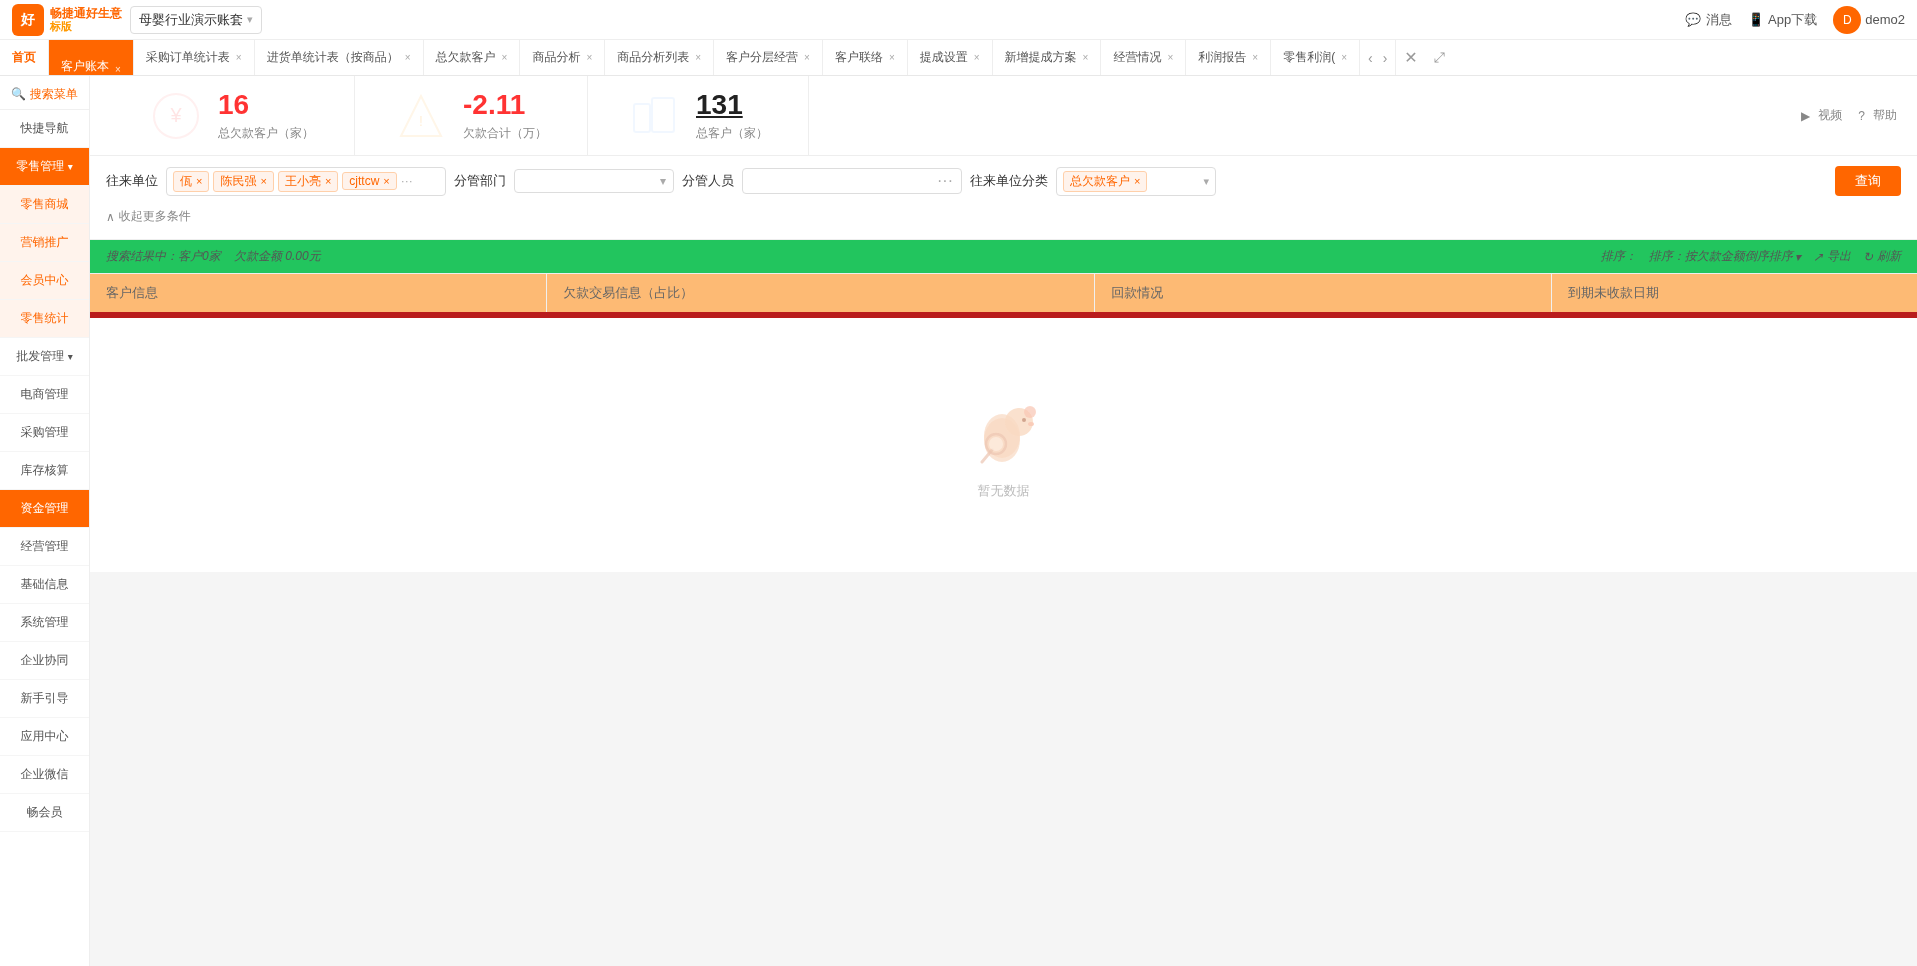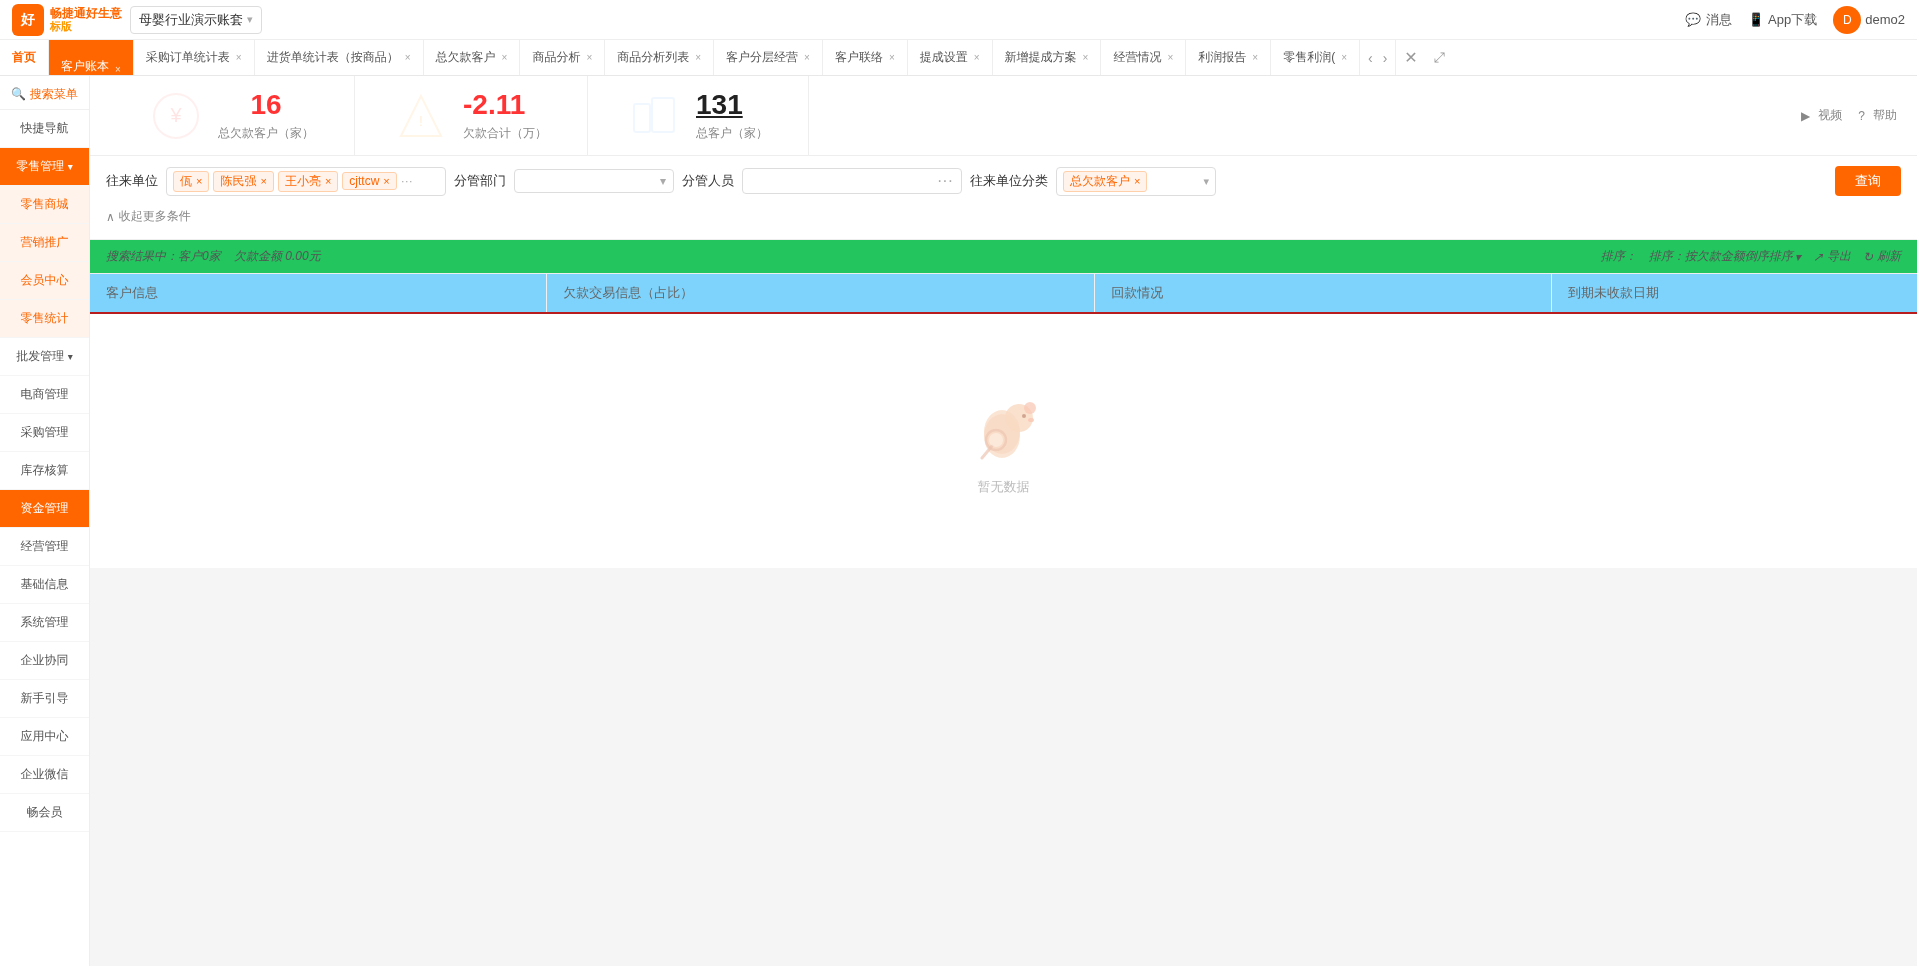--- a/index.html
+++ b/index.html
@@ -132,21 +132,21 @@
       padding: 0 40px;
       border-right: 1px solid #eee;
       height: 100%;
     }
     .stat-item:last-child { border-right: none; }
     .stat-icon { width: 52px; height: 52px; opacity: 0.3; font-size: 36px; display: flex; align-items: center; justify-content: center; }
     .stat-icon.red { color: #f55; }
     .stat-icon.orange { color: #f90; }
     .stat-icon.blue { color: #6af; }
     .stat-value { font-size: 28px; font-weight: bold; }
-    .stat-value.red { color: #f33; text-align: center; }
+    .stat-value.red { color: #f33; }
     .stat-value.negative { color: #f33; }
     .stat-value.black { color: #222; text-decoration: underline; }
     .stat-label { font-size: 12px; color: #888; margin-top: 4px; }
     .stat-text { display: flex; flex-direction: column; }
     .stat-help { display: flex; align-items: center; gap: 8px; margin-left: auto; font-size: 12px; color: #888; cursor: pointer; }
 
     
     .filter-bar {
       background: #fff;
       padding: 10px 16px;
@@ -222,22 +222,22 @@
       display: flex; align-items: center; gap: 2px;
     }
     .result-action { display: flex; align-items: center; gap: 4px; cursor: pointer; color: #555; font-size: 12px; }
 
     
     .data-table {
       width: 100%; background: #fff;
       border-collapse: collapse;
     }
     .data-table thead tr {
-      background: #7dd3fc;
-      border-bottom: 2px solid #b91c1c;
+      background: #fdba74;
+      border-bottom: 6px solid #b91c1c;
     }
     .data-table th {
       padding: 10px 16px;
       text-align: left;
       font-size: 13px;
       font-weight: normal;
       color: #666;
       border-right: 1px solid #f0f0f0;
     }
     .data-table th:last-child { border-right: none; }

